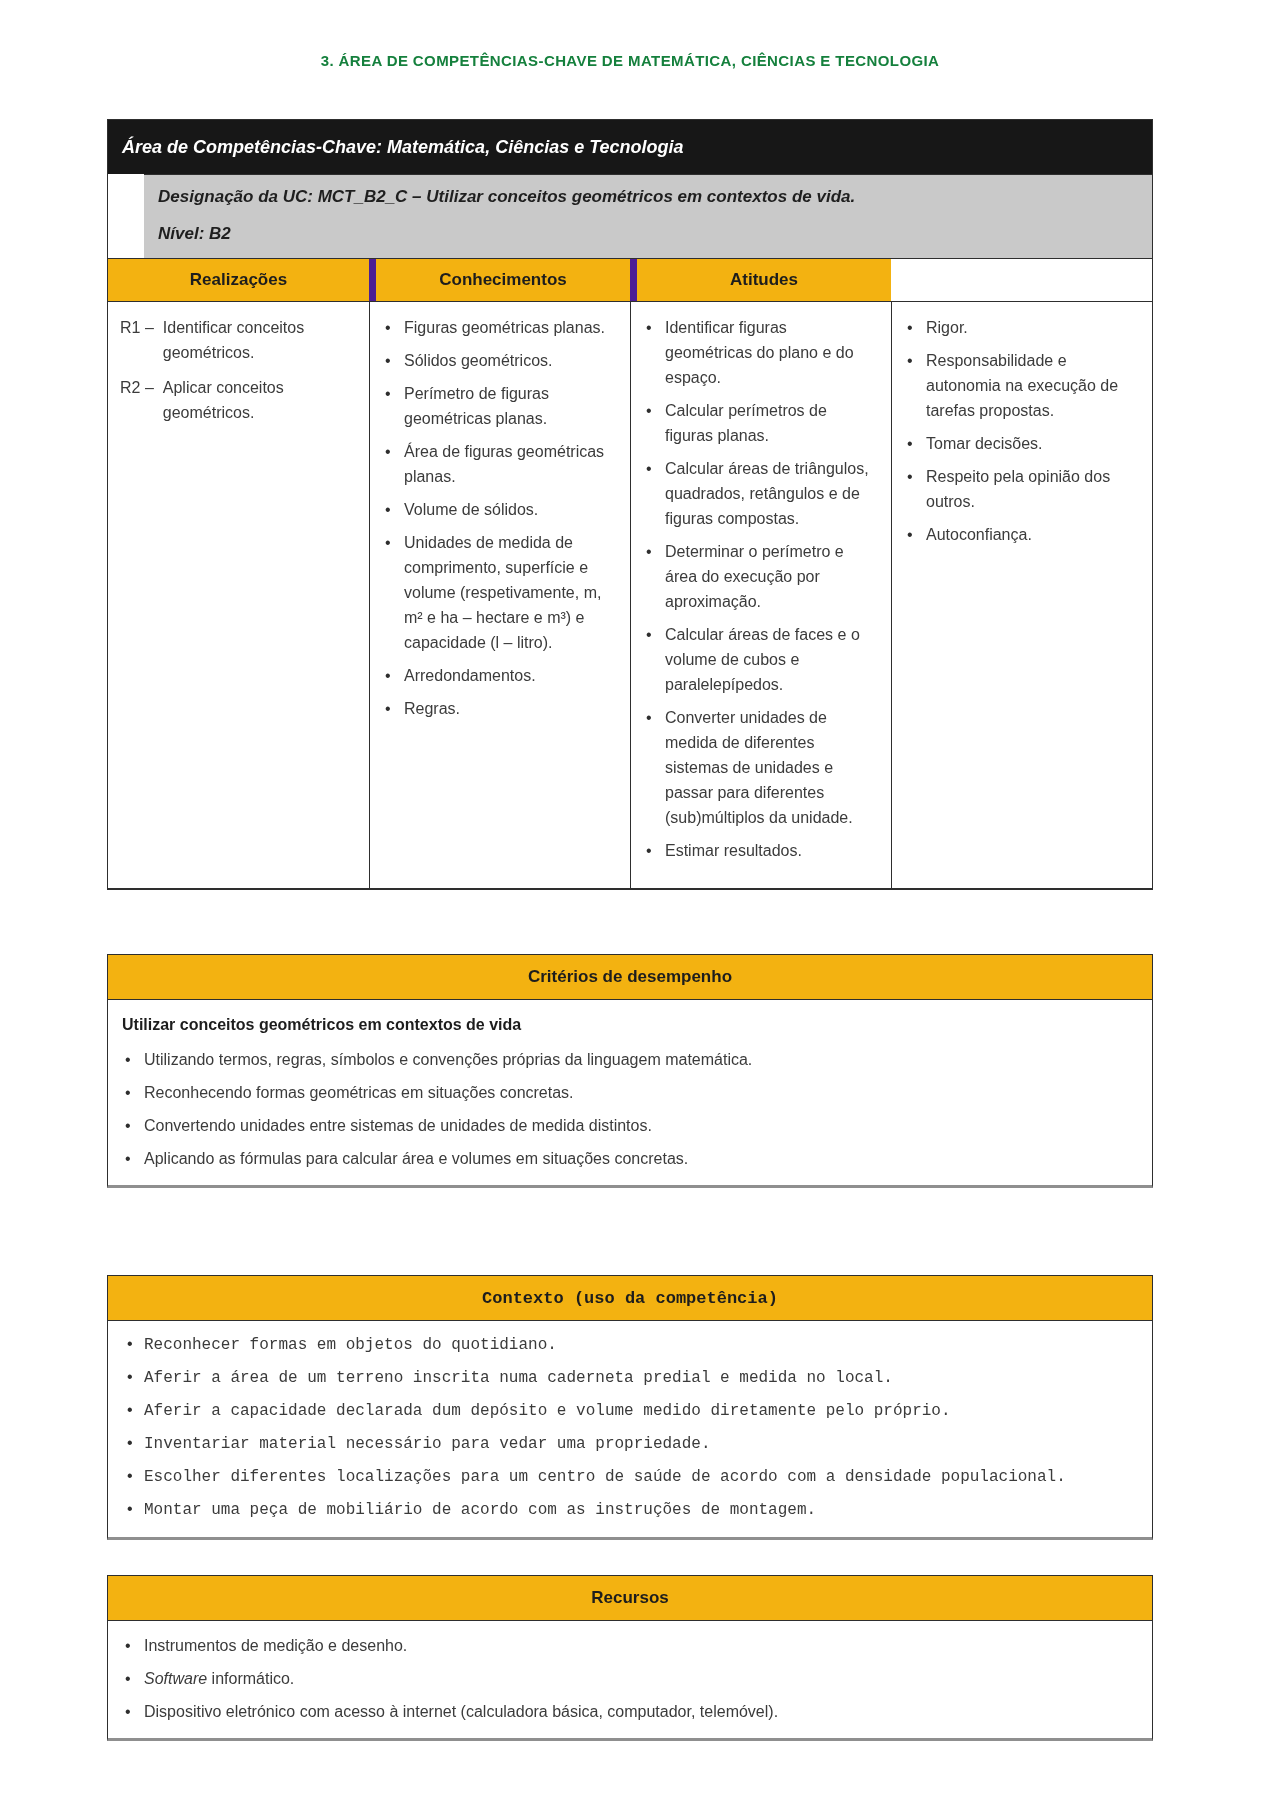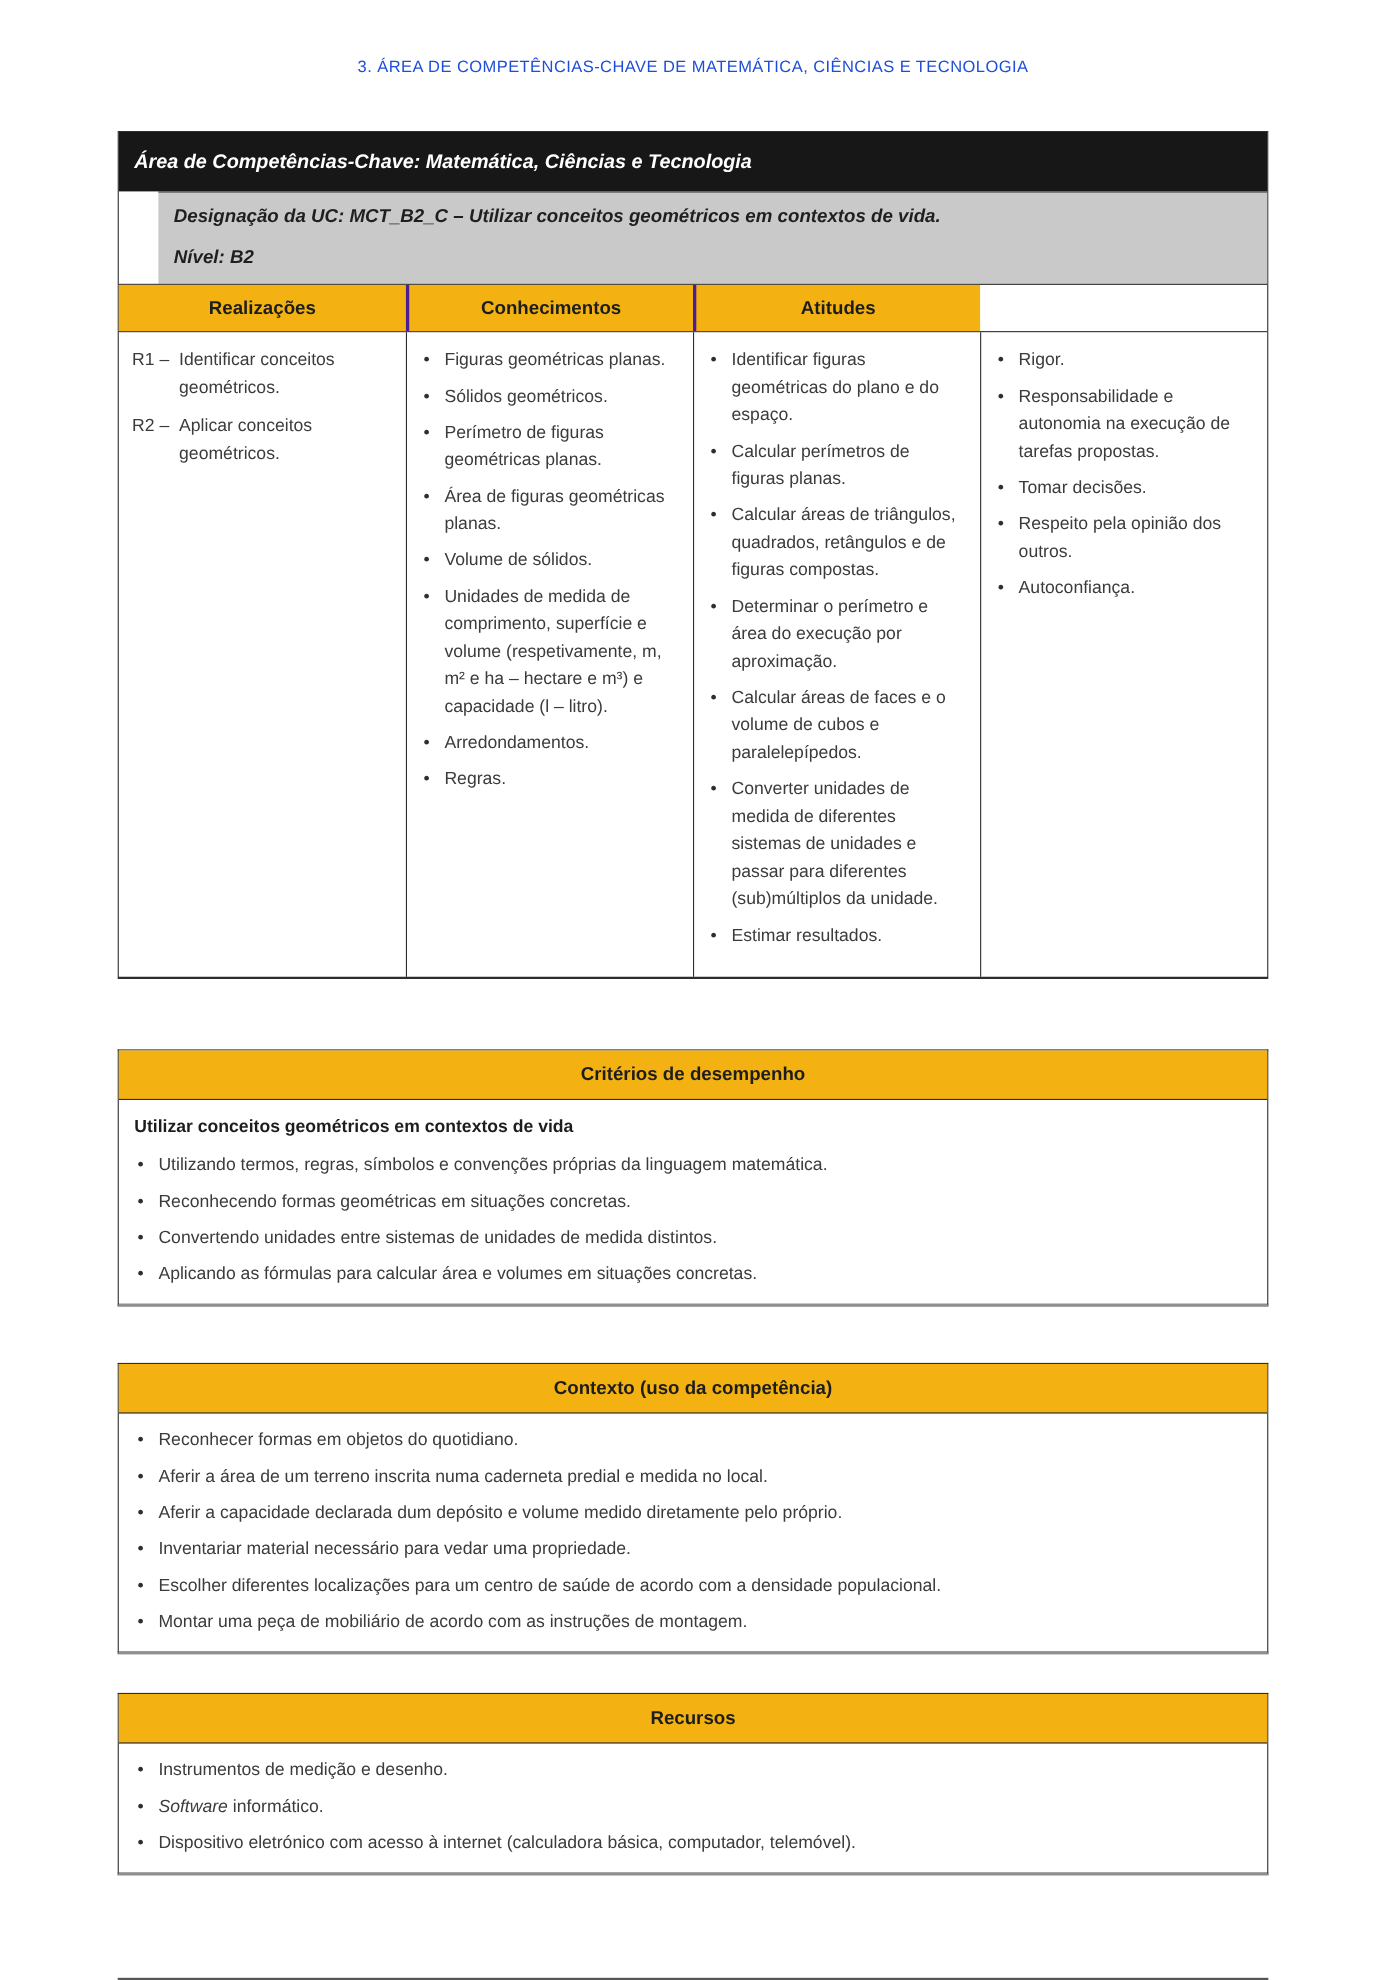--- a/index.html
+++ b/index.html
@@ -6,37 +6,37 @@
   .page{
     width:1273px;height:1800px;position:relative;overflow:hidden;
     background:#ffffff;color:#3b3b3b;
     font-family:"Liberation Sans","DejaVu Sans",sans-serif;
     box-sizing:border-box;
   }
   .content{width:1046px;margin-left:107px;}
   
   .doc-header{
     padding-top:52px;text-align:center;
-    font-size:15px;font-weight:400;letter-spacing:0.4px;color:#1d4ed8;
+    font-size:15px;font-weight:700;letter-spacing:0.4px;color:#15803d;
   }
   
   .comp-table{margin-top:50px;border:1px solid #2e2e2e;border-bottom-width:2px;}
   .bar-black{
     background:#171717;color:#ffffff;height:54px;display:flex;align-items:center;
     padding:0 14px;font-size:18px;font-weight:700;font-style:italic;
   }
   .bar-gray{
     background:#c9c9c9;color:#1f1f1f;padding:12px 14px 14px 14px;
     font-size:17px;font-weight:700;font-style:italic;border-top:1px solid #2e2e2e;margin-left:36px;
   }
   .bar-gray .nivel{margin-top:17px;}
   .col-heads{display:grid;grid-template-columns:1fr 1fr 1fr 1fr;border-top:1px solid #2e2e2e;}
   .col-head{
     background:#f3b211;color:#1d1d1d;height:42px;display:flex;align-items:center;justify-content:center;
-    font-size:17px;font-weight:700;border-left:3px solid #4c1d95;
+    font-size:17px;font-weight:700;border-left:7px solid #4c1d95;
   }
   .col-head:first-child{border-left:none;}
   .tbody{display:grid;grid-template-columns:1fr 1fr 1fr 1fr;border-top:1px solid #2e2e2e;min-height:586px;}
   .tcell{border-left:1px solid #2e2e2e;padding:13px 16px 12px 12px;font-size:16px;line-height:25px;}
   .tcell:first-child{border-left:none;}
   
   ul.blist{list-style:none;margin:0;padding:0;}
   ul.blist li{position:relative;padding-left:22px;margin-bottom:8px;}
   ul.blist li::before{content:"•";position:absolute;left:3px;top:0;color:#2e2e2e;}
   
@@ -44,21 +44,21 @@
   .rlabel{flex:0 0 auto;white-space:nowrap;margin-right:9px;}
   
   .section{border:1px solid #2e2e2e;border-bottom:3px solid #8f8f8f;}
   .section-head{
     background:#f3b211;color:#1d1d1d;height:44px;display:flex;align-items:center;justify-content:center;
     font-size:17px;font-weight:700;border-bottom:1px solid #2e2e2e;
   }
   .section-body{padding:12px 14px 6px 14px;font-size:16px;line-height:25px;}
   .section-body .subtitle{font-weight:700;color:#1d1d1d;margin-bottom:10px;}
   .sec-criterios{margin-top:64px;}
-  .sec-contexto{margin-top:51px;}
+  .sec-contexto{margin-top:87px;font-family:Liberation Mono, monospace;}
   .sec-recursos{margin-top:35px;}
   .it{font-style:italic;}
   
   .footer{margin-top:93px;}
   .footer-rule{height:0;border-top:2px solid #555555;}
 </style>
 </head>
 <body>
 
 <div class="page">

